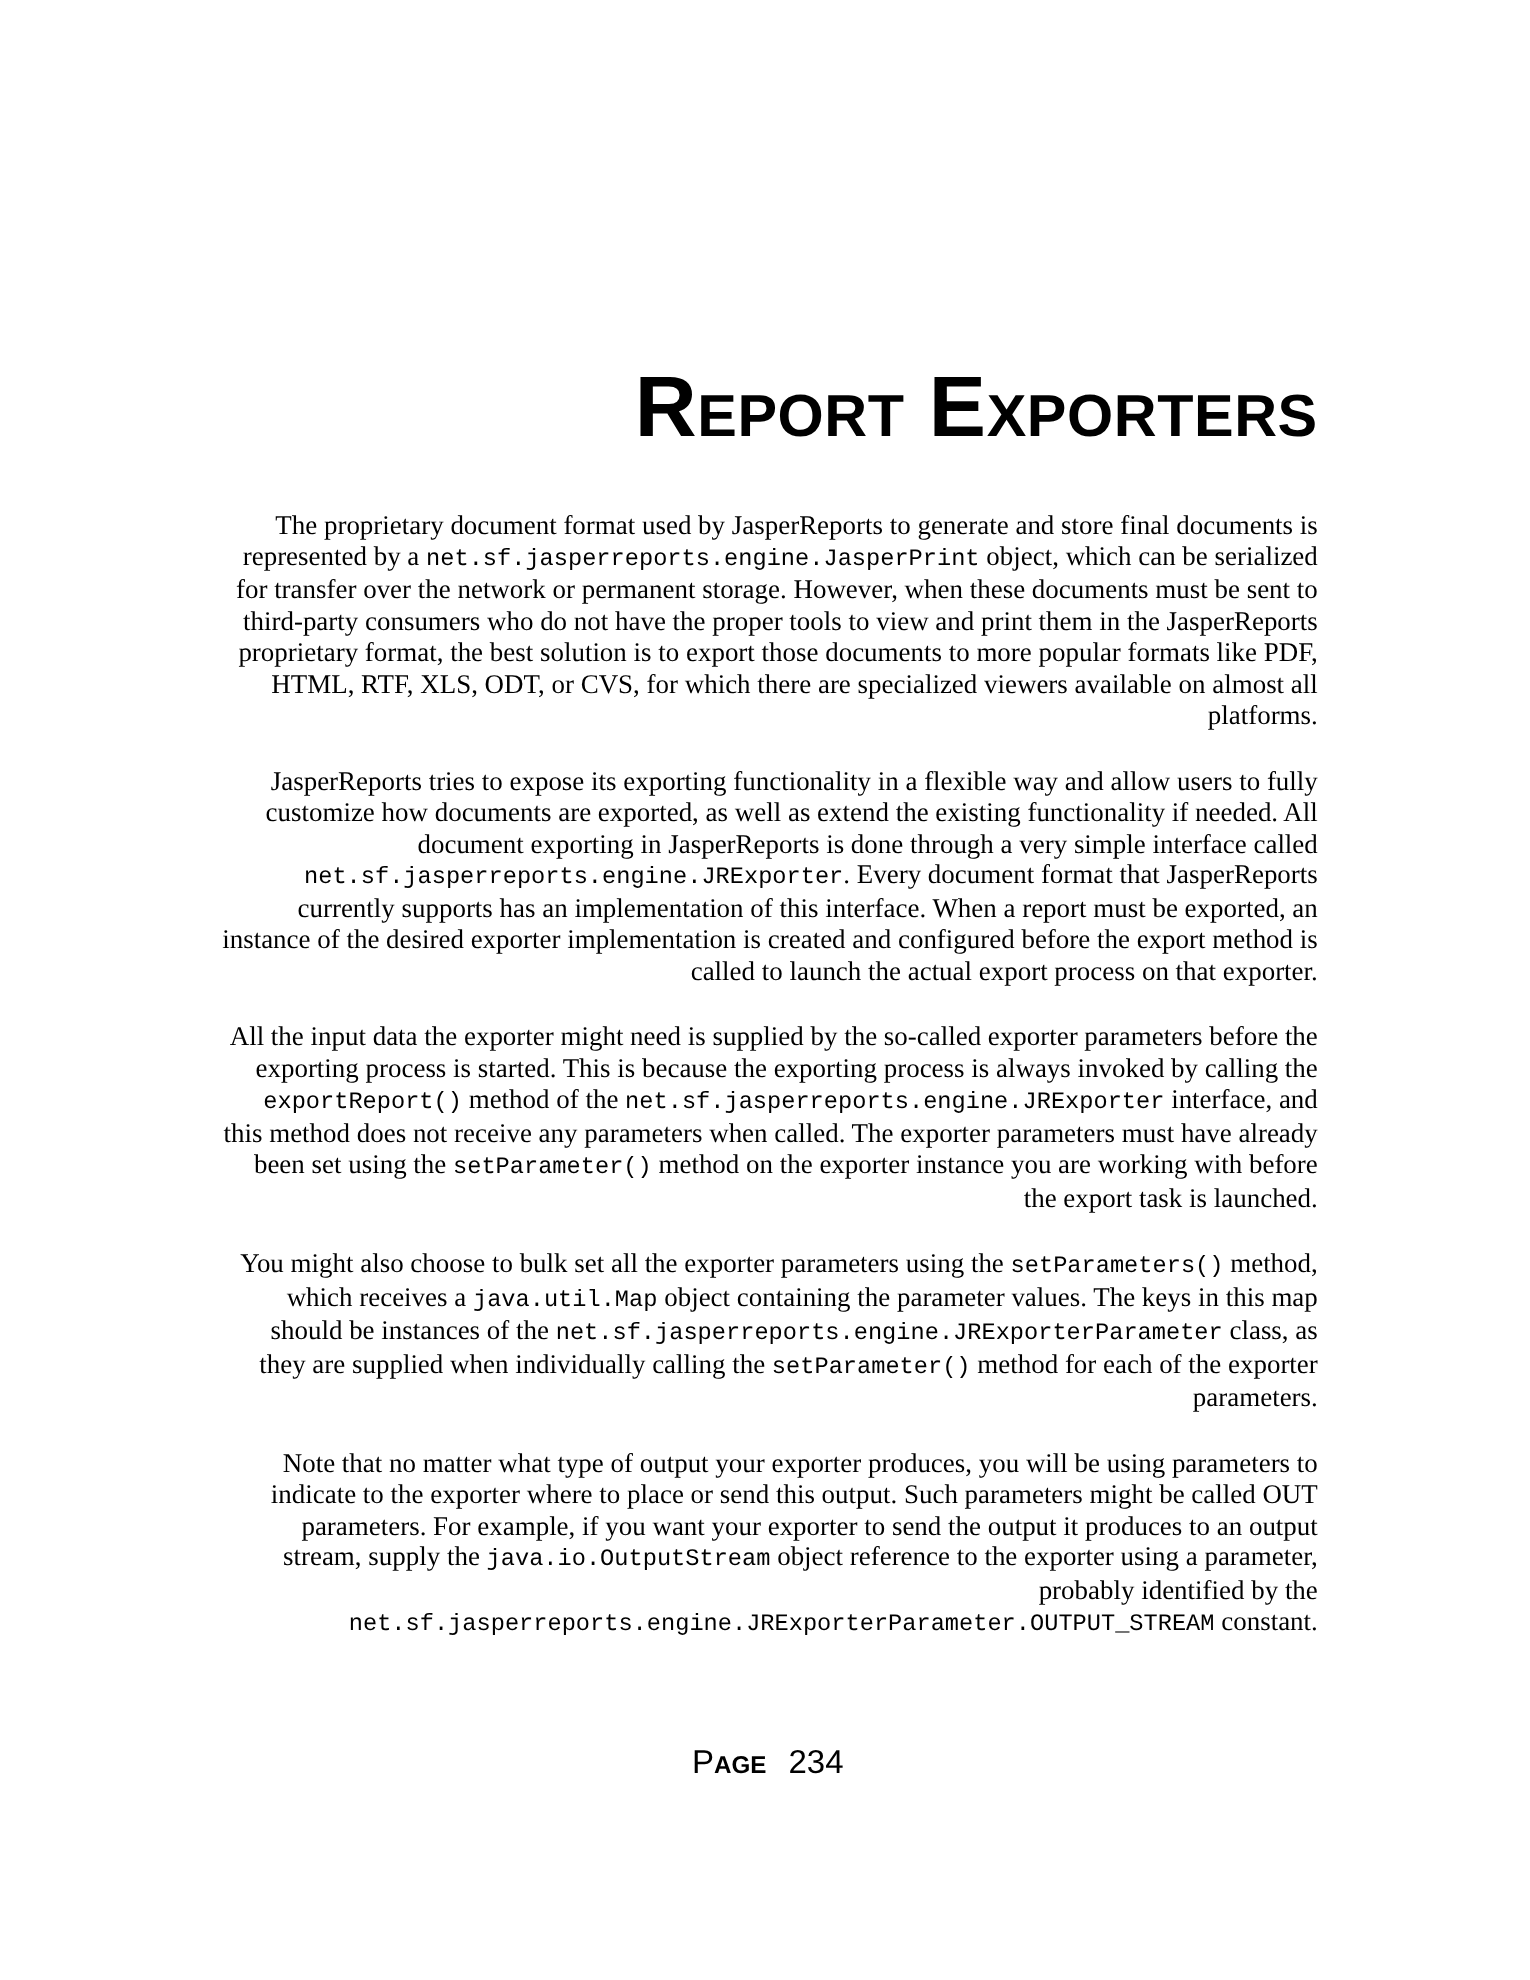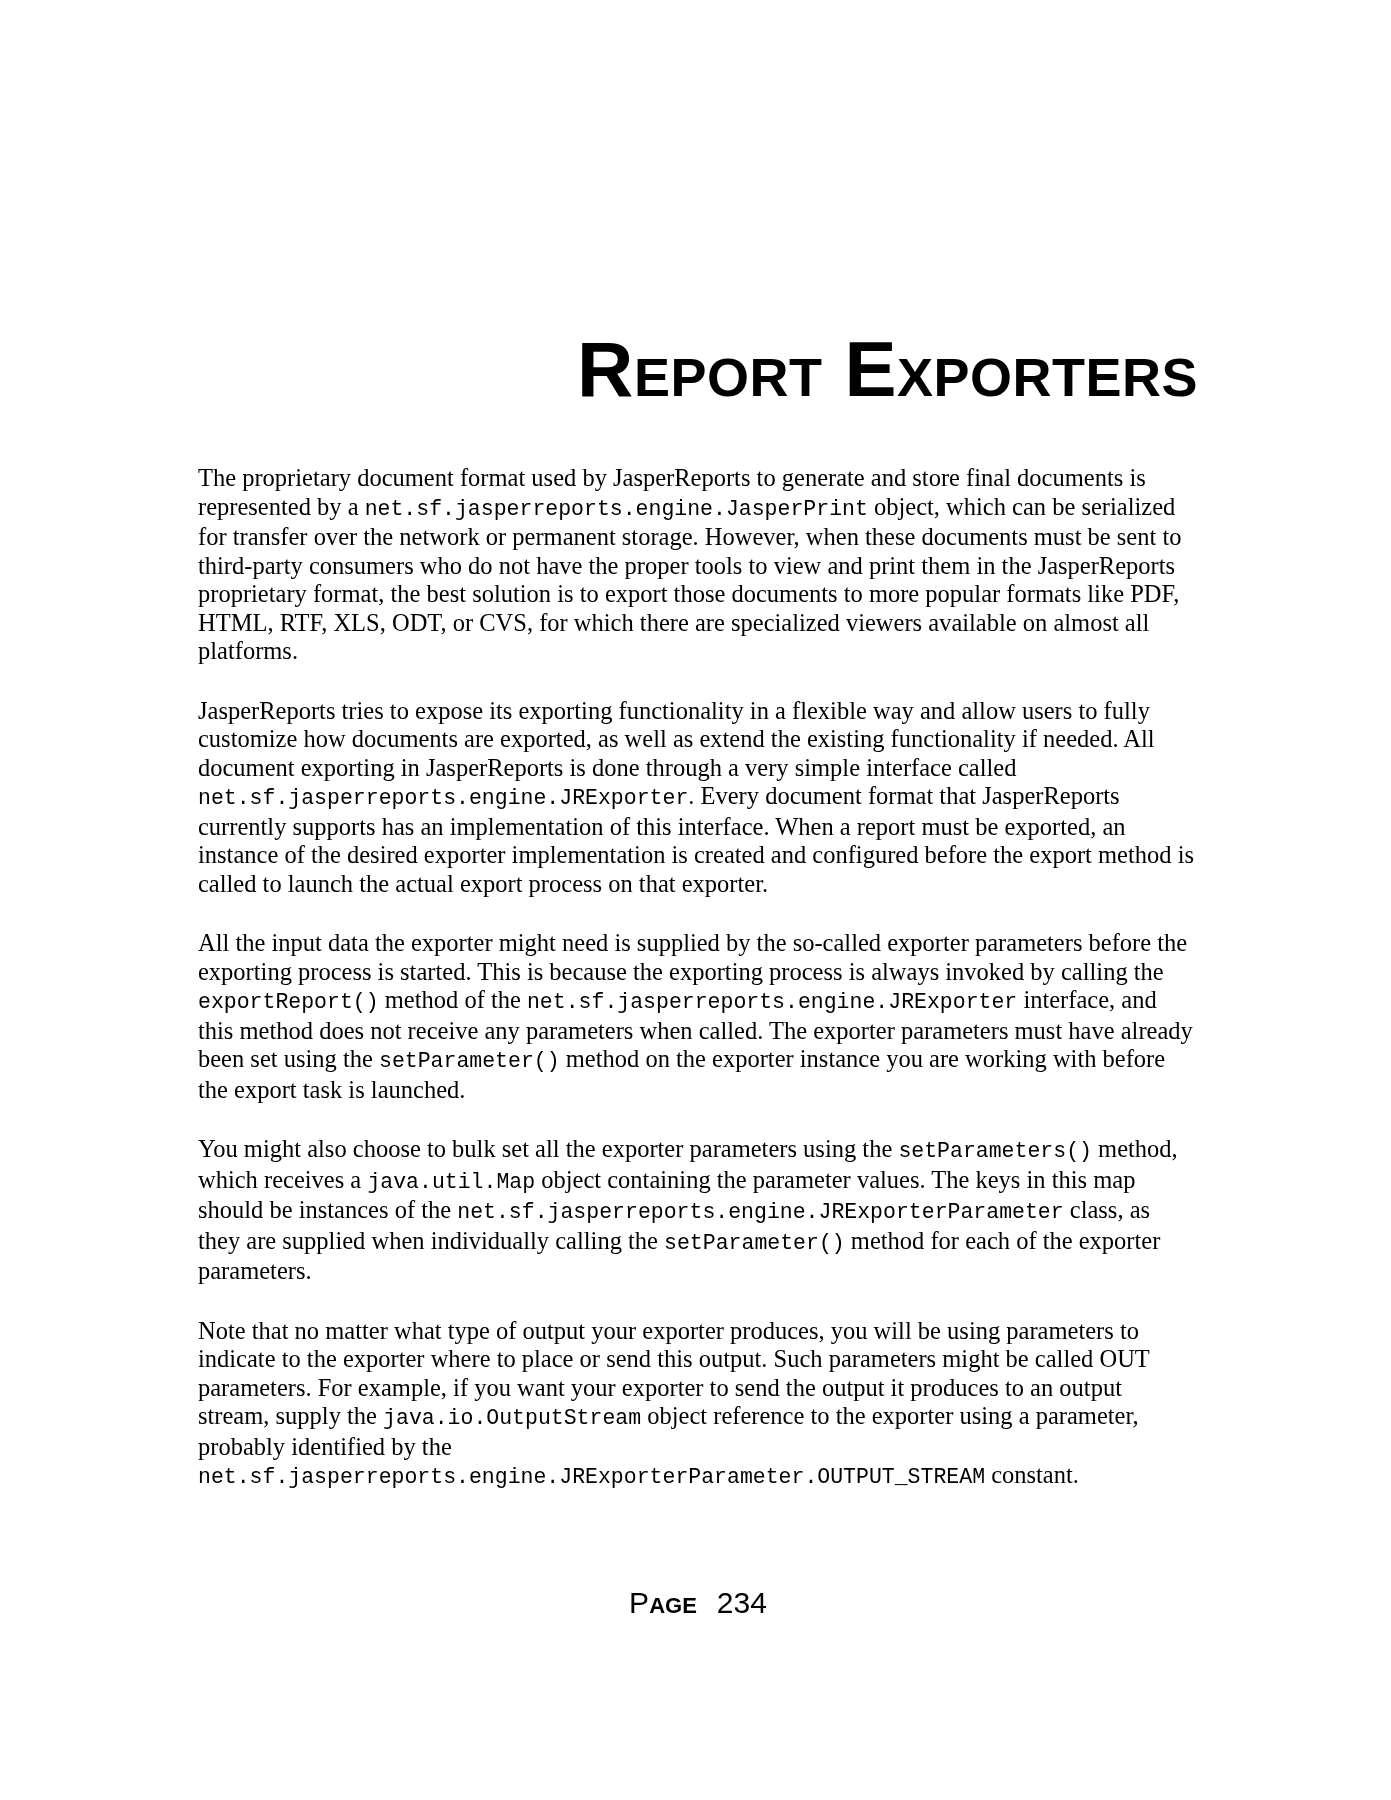--- a/index.html
+++ b/index.html
@@ -41,20 +41,21 @@
   
   .body-text-block {
     margin-top: 56px;
     font-size: 24.5px;
     line-height: 28.5px;
     text-align: left;
   }
   .body-text-block p {
     margin: 0 0 31px 0;
     padding: 0;
+    text-align: right;
   }
   .code {
     font-family: "Liberation Mono", monospace;
     font-size: 21.5px;
   }
 
   
   .footer {
     position: absolute;
     left: 0;

